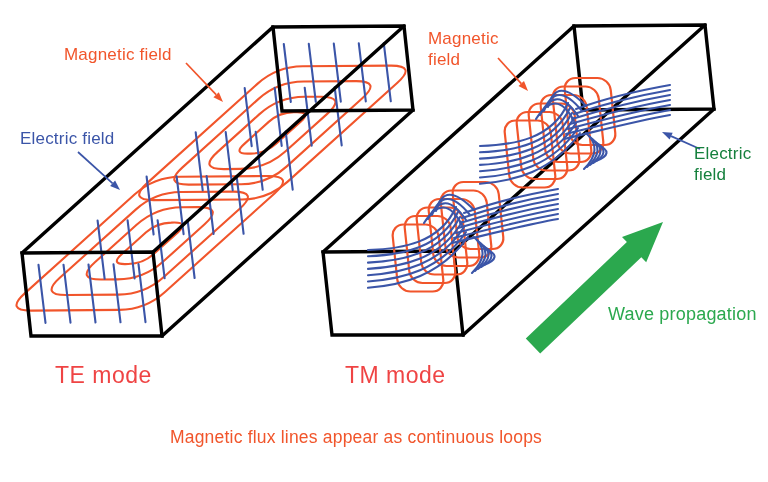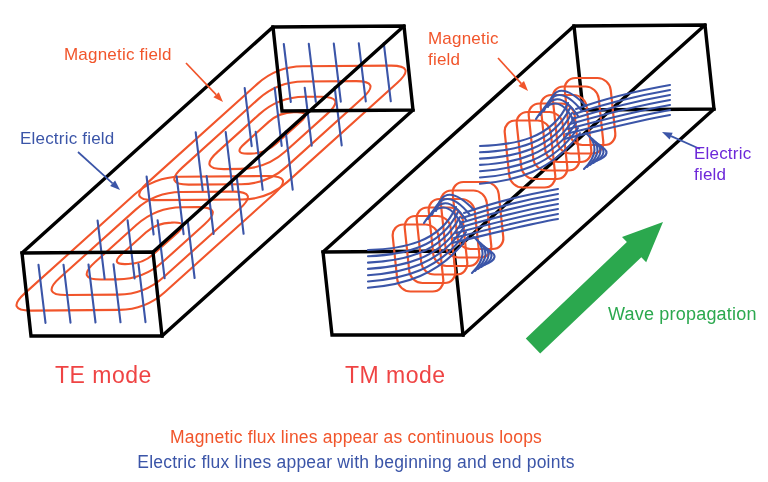--- a/index.html
+++ b/index.html
@@ -156,25 +156,24 @@
       <polygon points="525.8,338.4 626.9,242.0 622.0,237.0 663,222 646.2,262.3 641.3,257.2 540.2,353.6" fill="#2BA84E"></polygon>
     </svg>
 
   <div class="lbl field-lbl" style="left: 64px; top: 44px; color: rgb(241, 85, 43);">Magnetic field</div>
 
   <div class="lbl field-lbl" style="left: 20px; top: 128px; color: rgb(59, 85, 168);">Electric field</div>
 
   <div class="lbl field-lbl center" style="left: 428px; top: 28px; width: 92px; color: rgb(241, 85, 43);">Magnetic
 field</div>
 
-  <div class="lbl field-lbl center" style="left: 694px; top: 143px; width: 72px; color: #6d28d9;">Electric
+  <div class="lbl field-lbl center" style="left: 694px; top: 143px; width: 72px; color: #15803d;">Electric
 field</div>
 
   <div class="lbl mode" style="left:55px;top:361px;">TE mode</div>
 
   <div class="lbl mode" style="left:345px;top:361px;">TM mode</div>
 
   <div class="lbl wave-lbl" style="left: 608px; top: 303px; color: rgb(43, 168, 78);">Wave propagation</div>
 
   <div class="caption" style="top: 427px; color: rgb(241, 85, 43);">Magnetic flux lines appear as continuous loops</div>
 
-  <div class="caption" style="top: 452px; color: rgb(59, 85, 168);">Electric flux lines appear with beginning and end points</div>
 </div>
 
 </body></html>

